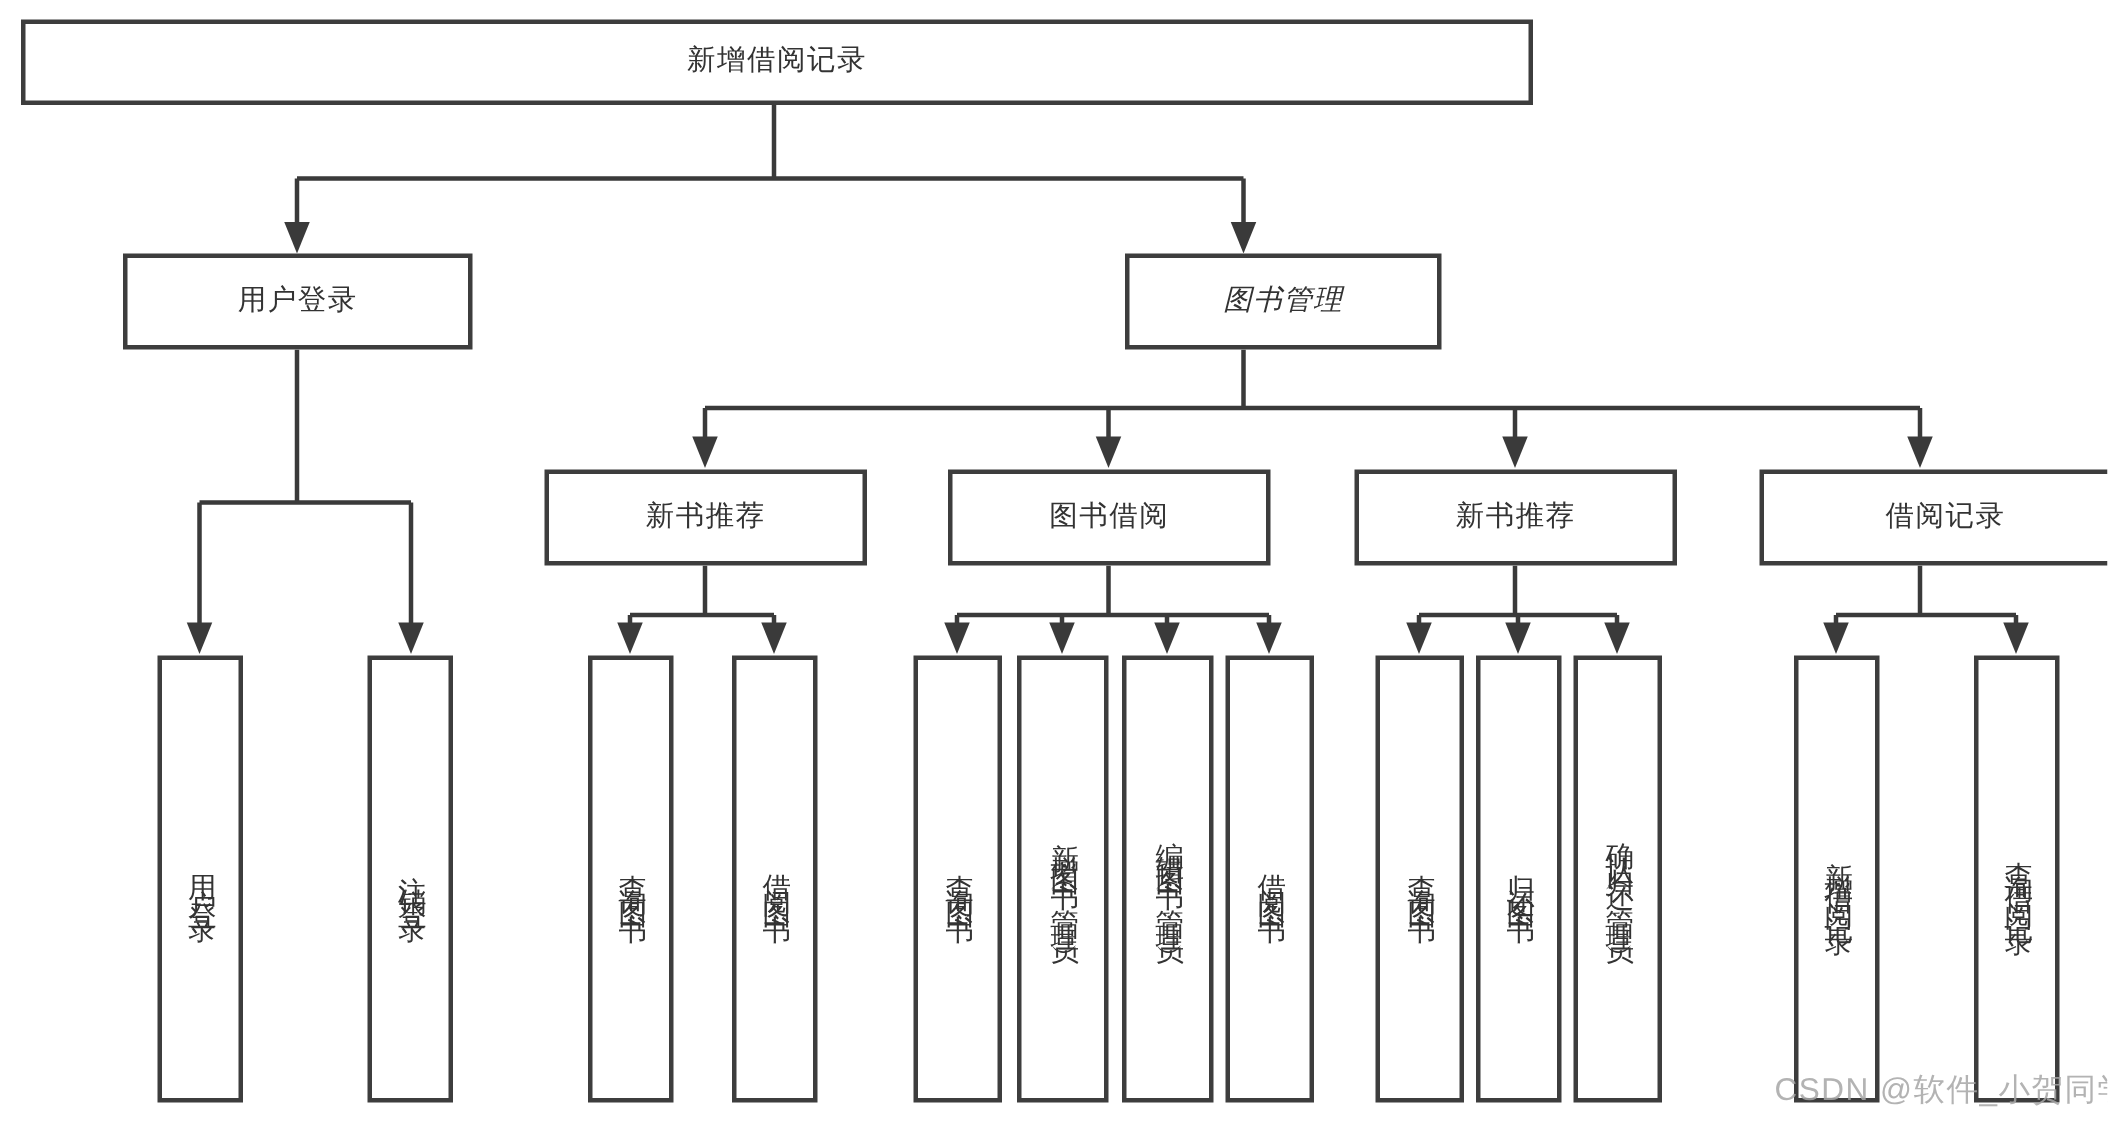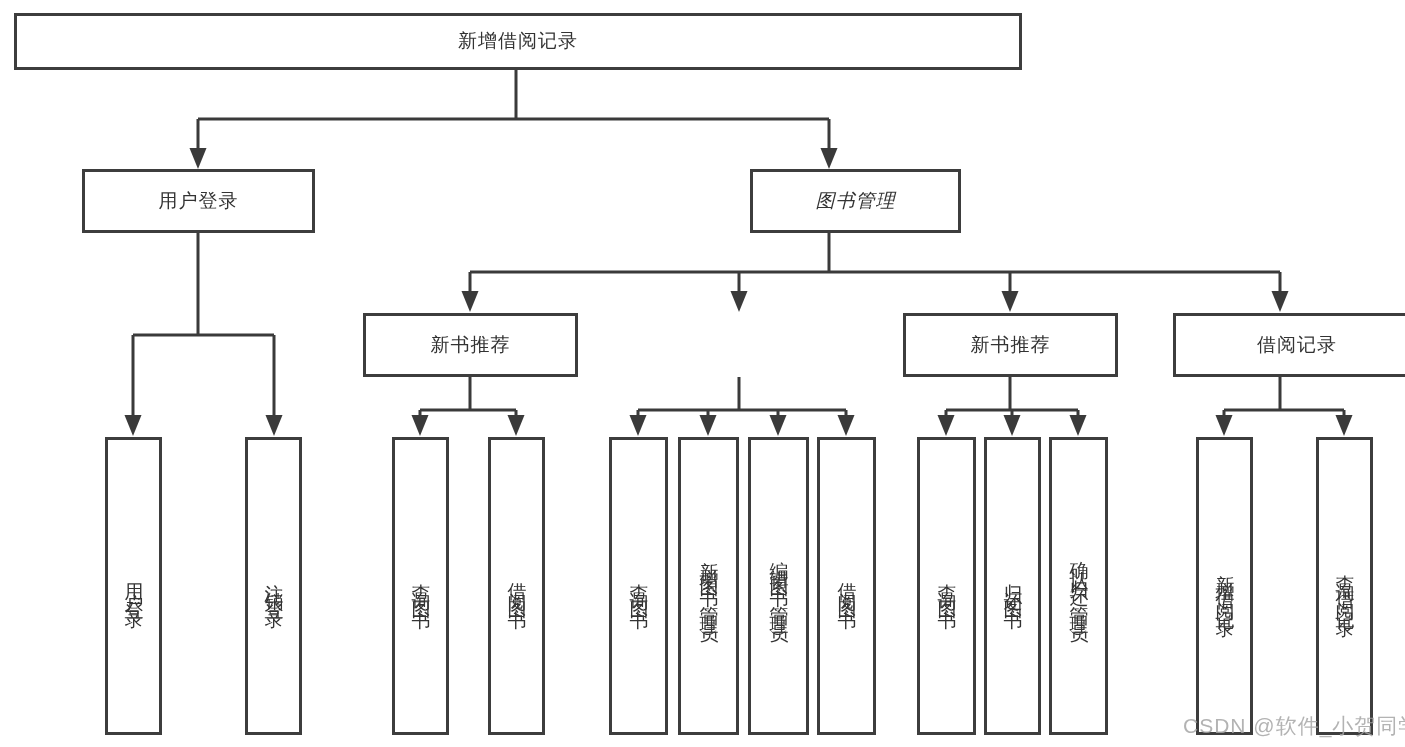--- a/index.html
+++ b/index.html
@@ -87,20 +87,21 @@
       <path d="M1335.5,415 L1352.5,415 L1344,436 Z"></path>
     </g>
   </svg>
 
   <div class="box" style="left:14px;top:13px;width:1008px;height:57px;">新增借阅记录</div>
 
   <div class="box" style="left:82px;top:169px;width:233px;height:64px;">用户登录</div>
   <div class="box" style="left:750px;top:169px;width:211px;height:64px;font-style:italic;">图书管理</div>
 
   <div class="box" style="left:363px;top:313px;width:215px;height:64px;">新书推荐</div>
+  <div class="box" style="left:632px;top:313px;width:215px;height:64px;">图书借阅</div>
   <div class="box" style="left:903px;top:313px;width:215px;height:64px;">新书推荐</div>
   <div class="box" style="left:1173px;top:313px;width:248px;height:64px;">借阅记录</div>
 
   <div class="box vbox" style="left:105px;top:437px;width:57px;height:298px;">用户登录</div>
   <div class="box vbox" style="left:245px;top:437px;width:57px;height:298px;">注销登录</div>
 
   <div class="box vbox" style="left:392px;top:437px;width:57px;height:298px;">查询图书</div>
   <div class="box vbox" style="left:488px;top:437px;width:57px;height:298px;">借阅图书</div>
 
   <div class="box vbox" style="left:609px;top:437px;width:59px;height:298px;">查询图书</div>

